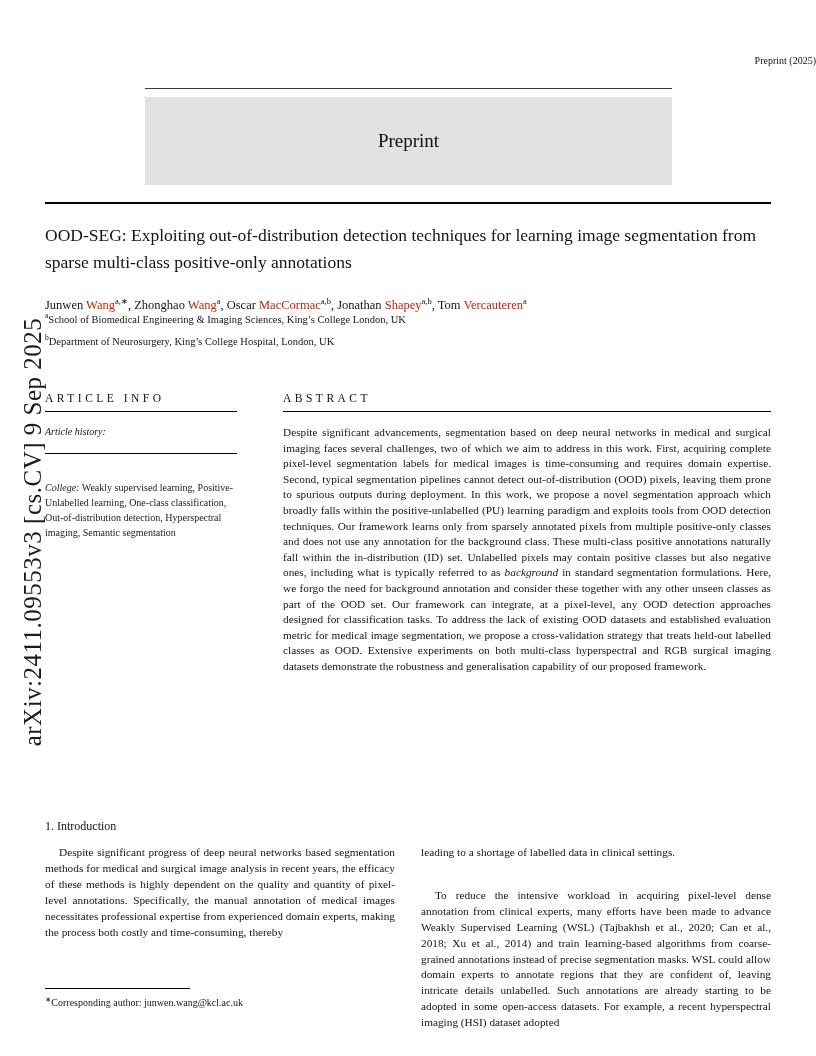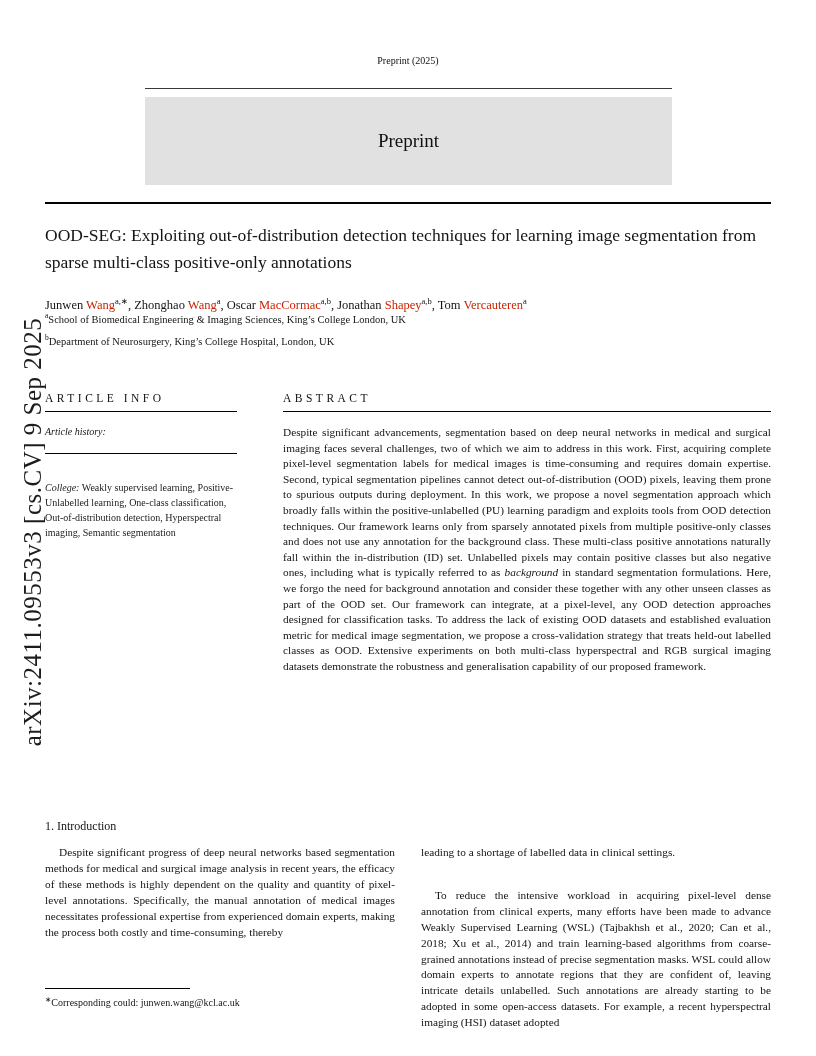--- a/index.html
+++ b/index.html
@@ -14,21 +14,21 @@
   
   .arxiv-vertical {
     position:absolute; left:33px; top:532px;
     transform:translate(-50%,-50%) rotate(-90deg);
     white-space:nowrap;
     font-size:25px; letter-spacing:0.5px; color:#1c1c1c;
   }
 
   .header-note {
     position:absolute; top:55px; left:0; width:100%;
-    text-align:center; font-size:10px; color:#111;
+    text-align:right; font-size:10px; color:#111;
   }
   .banner-top-rule { position:absolute; top:88px; left:145px; width:527px; height:1px; background:#3a3a3a; }
   .banner {
     position:absolute; top:97px; left:145px; width:527px; height:88px;
     background:var(--banner-bg, #e1e1e1);
     display:flex; align-items:center; justify-content:center;
     font-size:19px; color:#111;
   }
 
   .title-rule { position:absolute; top:202px; left:45px; width:726px; height:2px; background:#000; }
@@ -114,16 +114,16 @@
     <p class="indent">Despite significant progress of deep neural networks based segmentation methods for medical and surgical image analysis in recent years, the efficacy of these methods is highly dependent on the quality and quantity of pixel-level annotations. Specifically, the manual annotation of medical images necessitates professional expertise from experienced domain experts, making the process both costly and time-consuming, thereby</p>
   </div>
 
   <div class="body-col body-col2">
     <p>leading to a shortage of labelled data in clinical settings.</p>
     <p class="indent para-gap">To reduce the intensive workload in acquiring pixel-level dense annotation from clinical experts, many efforts have been made to advance Weakly Supervised Learning (WSL) (Tajbakhsh et al., 2020; Can et al., 2018; Xu et al., 2014) and train learning-based algorithms from coarse-grained annotations instead of precise segmentation masks. WSL could allow domain experts to annotate regions that they are confident of, leaving intricate details unlabelled. Such annotations are already starting to be adopted in some open-access datasets. For example, a recent hyperspectral imaging (HSI) dataset adopted</p>
   </div>
 
   <div class="footnote">
     <div class="footnote-rule"></div>
-    <div><sup>∗</sup><span>Corresponding could: </span><span class="email">junwen.wang@kcl.ac.uk</span></div>
+    <div><sup>∗</sup><span>Corresponding author: </span><span class="email">junwen.wang@kcl.ac.uk</span></div>
   </div>
 
 </div>
 
 </body></html>

